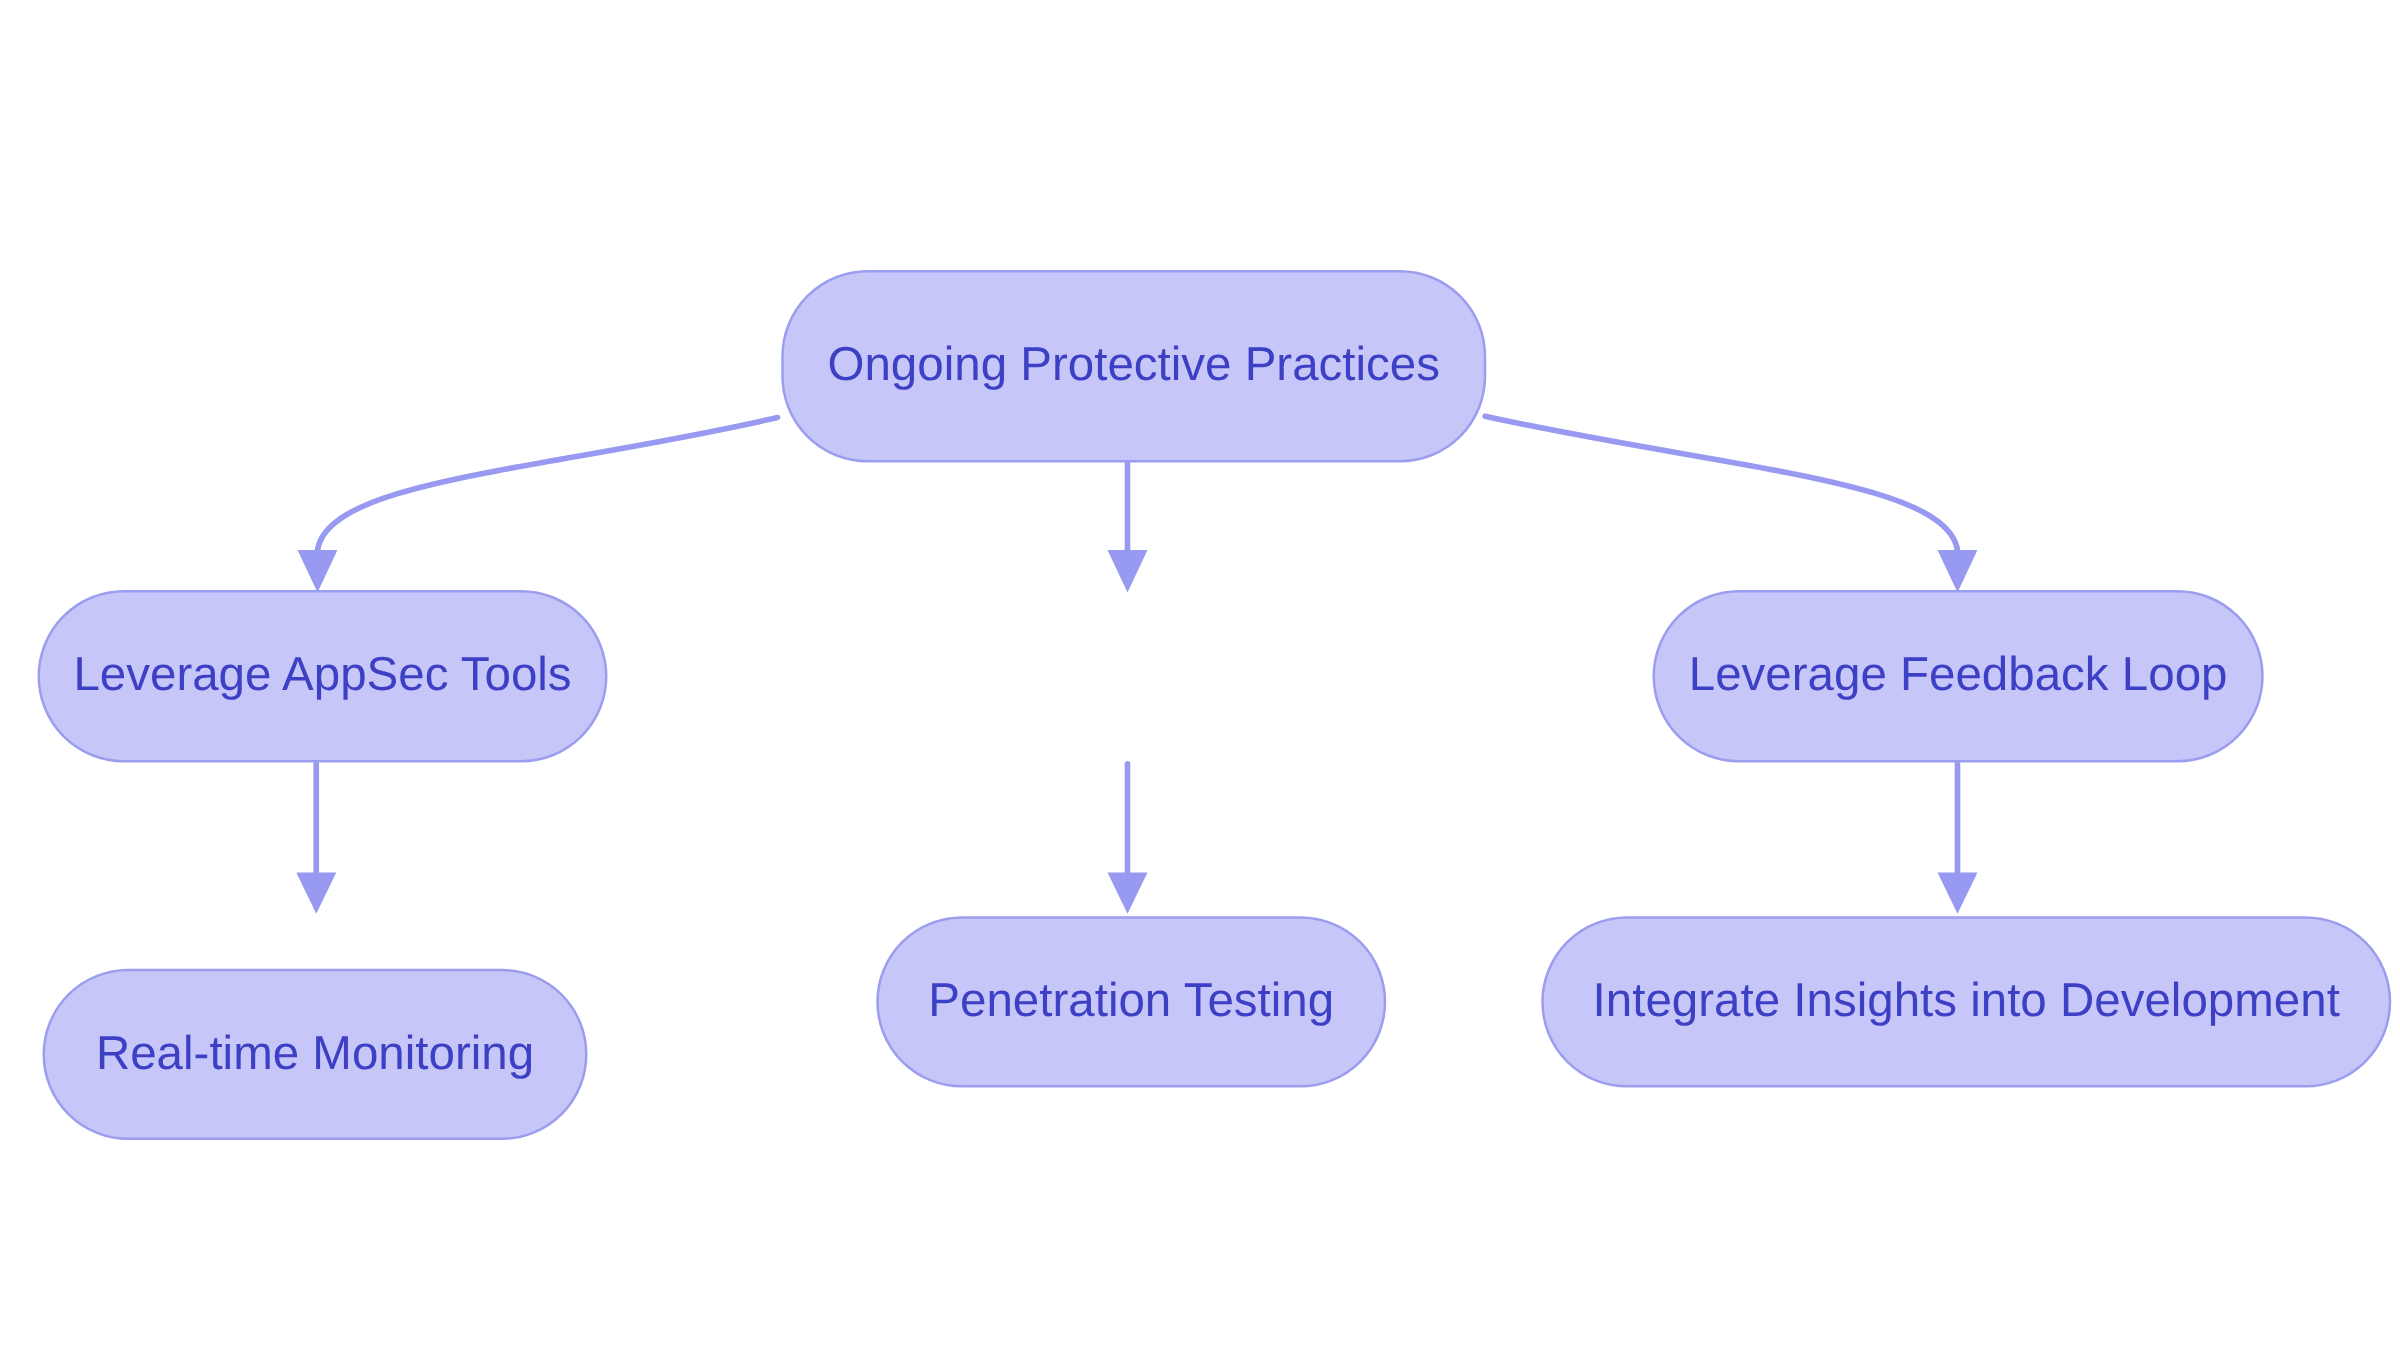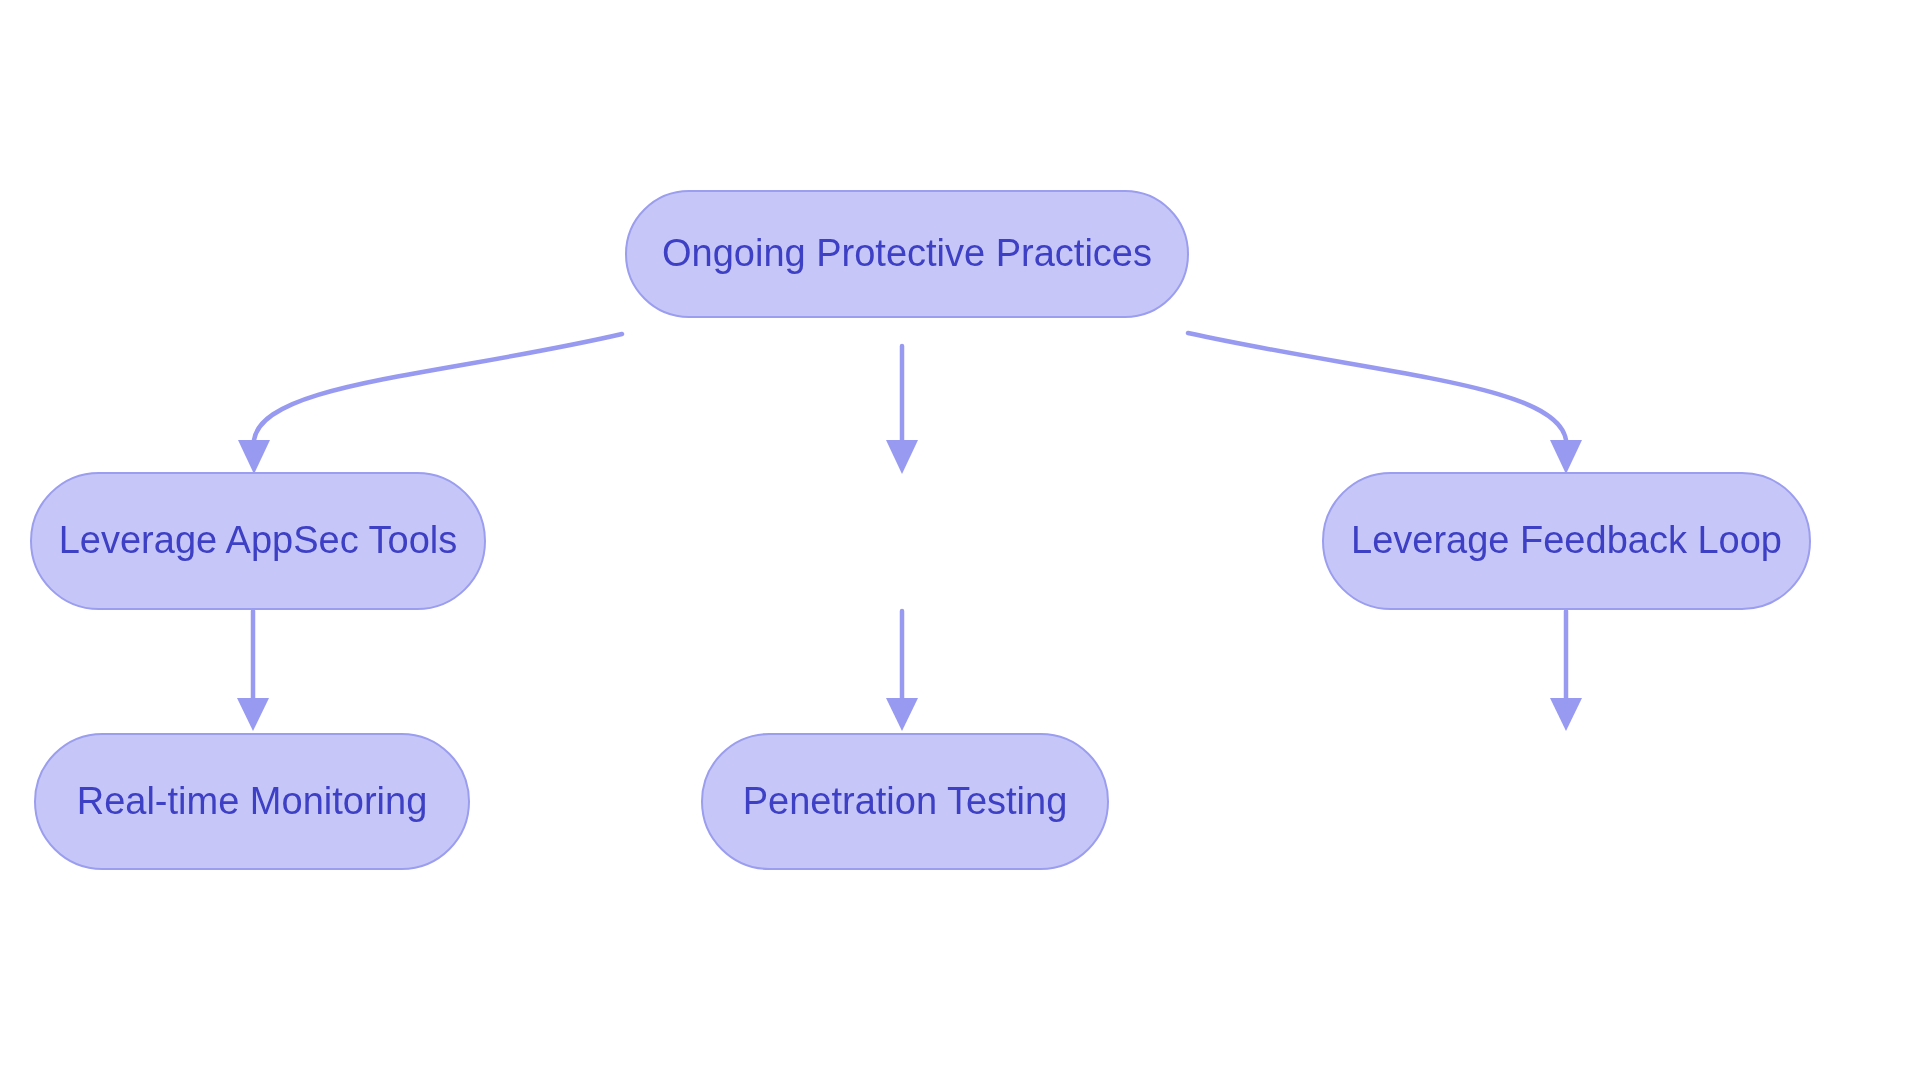--- a/index.html
+++ b/index.html
@@ -82,35 +82,38 @@
       <path class="edge-path" d="M 902 611 L 902 699"></path>
       <polygon class="edge-arrow" points="886,698 918,698 902,731"></polygon>
     </g>
 
     <g>
       <path class="edge-path" d="M 1566 611 L 1566 699"></path>
       <polygon class="edge-arrow" points="1550,698 1582,698 1566,731"></polygon>
     </g>
   </svg>
 
-  <div class="node" style="left:625px; top:190px; width:564px; height:128px;">
+  <div class="node" style="left:625px; top:216px; width:564px; height:154px;">
     <span class="node-label">Ongoing Protective Practices</span>
   </div>
 
   <div class="node" style="left:30px; top:472px; width:456px; height:138px;text-align:right;">
     <span class="node-label">Leverage AppSec Tools</span>
   </div>
 
 
   <div class="node" style="left:1322px; top:472px; width:489px; height:138px;">
     <span class="node-label">Leverage Feedback Loop</span>
   </div>
 
-  <div class="node" style="left:34px; top:733px; width:436px; height:137px;">
+  <div class="node" style="left:34px; top:775px; width:436px; height:137px;">
     <span class="node-label">Real-time Monitoring</span>
   </div>
 
   <div class="node" style="left:701px; top:733px; width:408px; height:137px;text-align:right;">
     <span class="node-label">Penetration Testing</span>
   </div>
 
+  <div class="node" style="left:1233px; top:733px; width:680px; height:137px;">
+    <span class="node-label">Integrate Insights into Development</span>
+  </div>
 
 </div>
 
 </body></html>

